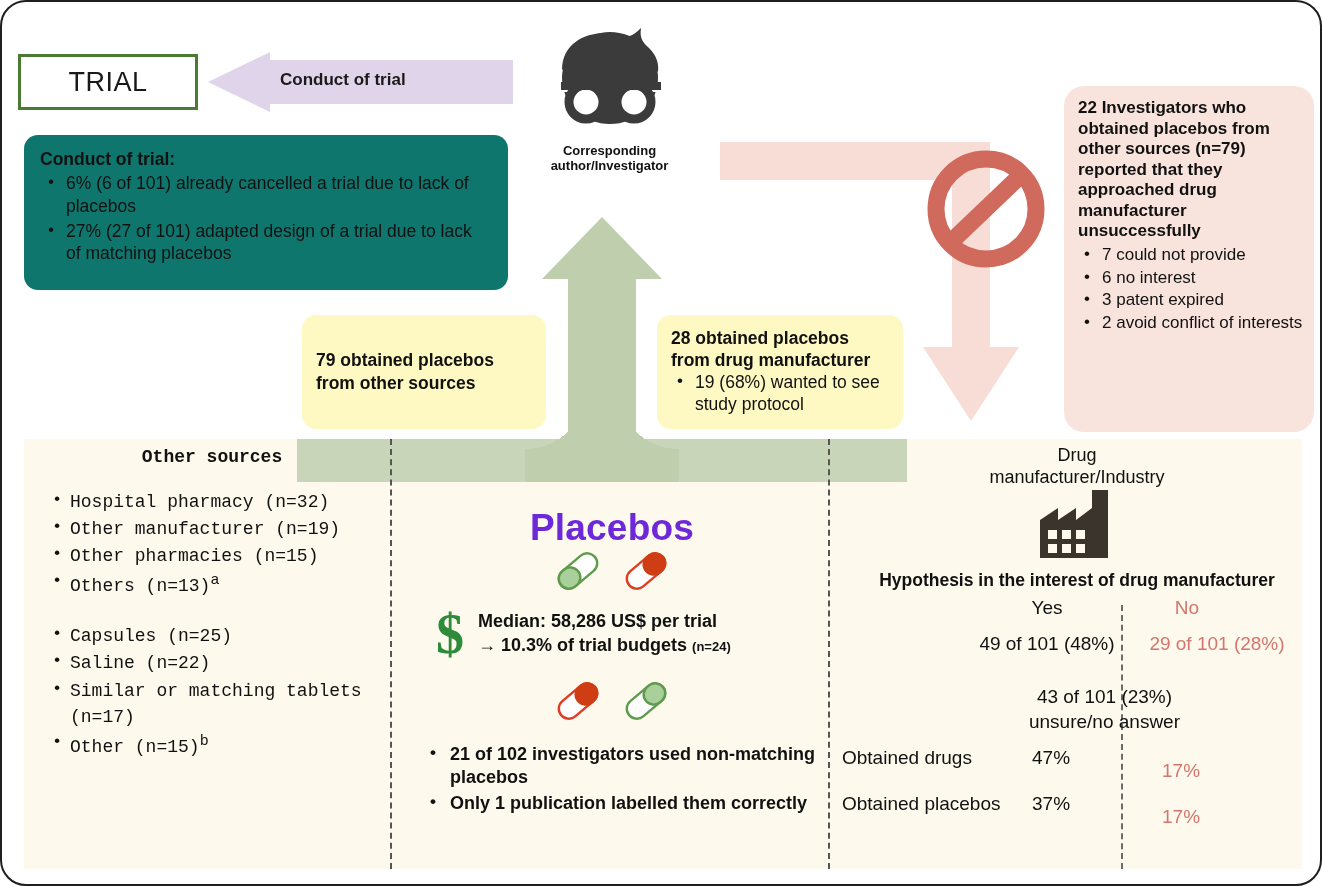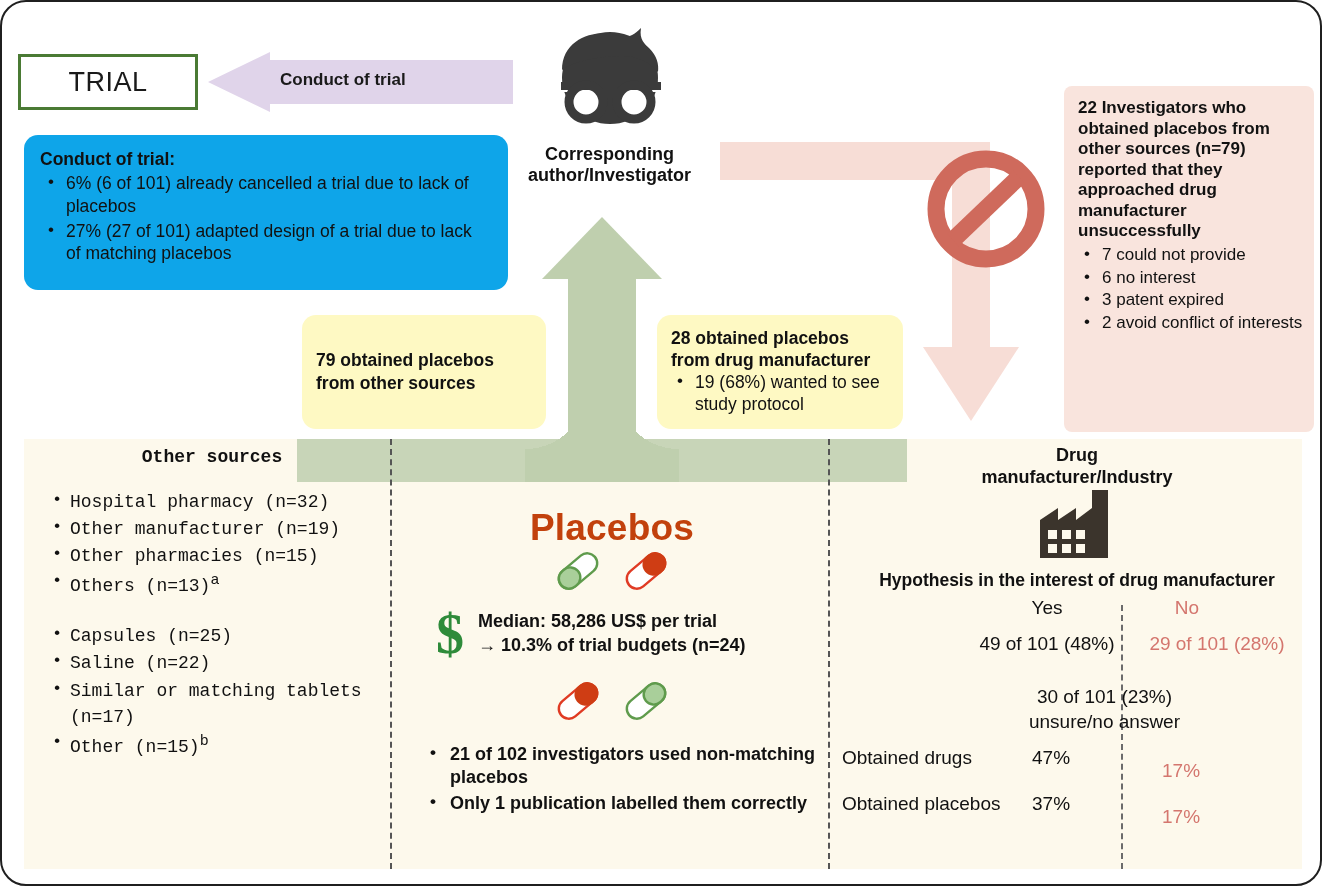--- a/index.html
+++ b/index.html
@@ -22,43 +22,43 @@
   #trial-box span{font-size:27px;color:#1a1a1a;letter-spacing:.5px;}
 
   
   #conduct-arrow{left:206px;top:50px;width:305px;height:60px;}
   #conduct-arrow .shaft{position:absolute;left:58px;top:8px;width:247px;height:44px;background:#e0d4ea;}
   #conduct-arrow .head{position:absolute;left:0;top:0;width:62px;height:60px;background:#e0d4ea;
       clip-path:polygon(0% 50%, 100% 0%, 100% 100%);}
   #conduct-arrow .lbl{position:absolute;left:72px;top:18px;font-size:17px;font-weight:bold;color:#1a1a1a;}
 
   
-  #purple-card{left:22px;top:133px;width:484px;height:155px;background:#0ea5e9;border-radius:14px;
+  #purple-card{left:22px;top:133px;width:484px;height:155px;background:#0f766e;border-radius:14px;
                padding:14px 18px 10px 16px;}
   #purple-card .hd{font-size:17.5px;font-weight:bold;color:#111;margin-bottom:2px;}
   #purple-card ul.bl{font-size:17.5px;color:#111;line-height:1.3;}
   #purple-card ul.bl li{padding-left:26px;margin-bottom:2px;}
   #purple-card ul.bl li:before{left:8px;}
 
   
   #author{left:505px;top:24px;width:205px;text-align:center;}
-  #author .cap{font-size:18px;font-weight:bold;color:#111;line-height:1.15;margin-top:4px;}
+  #author .cap{font-size:13px;font-weight:bold;color:#111;line-height:1.15;margin-top:4px;}
 
   
   #pink-elbow{left:718px;top:140px;width:350px;height:290px;}
   #pink-elbow .harm{position:absolute;left:0;top:0;width:270px;height:38px;background:#f7ddd6;}
   #pink-elbow .varm{position:absolute;left:232px;top:0;width:38px;height:208px;background:#f7ddd6;}
   #pink-elbow .vhead{position:absolute;left:203px;top:205px;width:96px;height:74px;background:#f7ddd6;
       clip-path:polygon(50% 100%, 0% 0%, 100% 0%);}
 
   
   #no-sign{left:925px;top:148px;width:118px;height:118px;}
 
   
-  #pink-card{left:1062px;top:84px;width:250px;height:346px;background:#f9e4dd;border-radius:8px;
+  #pink-card{left:1062px;top:84px;width:250px;height:346px;background:#f9e4dd;border-radius:20px;
              padding:12px 10px 8px 14px;}
   #pink-card .hd{font-size:17px;font-weight:bold;color:#111;line-height:1.21;}
   #pink-card ul.bl{font-size:17px;color:#111;line-height:1.28;margin-top:2px;}
   #pink-card ul.bl li{padding-left:24px;margin-bottom:1px;}
   #pink-card ul.bl li:before{left:6px;}
 
   
   #funnel{left:295px;top:215px;width:610px;height:265px;}
   #funnel .stem{position:absolute;left:271px;top:58px;width:68px;height:207px;background:#bfcfae;}
   #funnel .tip{position:absolute;left:245px;top:0;width:120px;height:62px;background:#bfcfae;
@@ -89,32 +89,32 @@
   
   #col-left{left:40px;top:445px;width:340px;font-family:Liberation Mono, monospace;}
   #col-left .hdr{font-size:18px;font-weight:bold;color:#111;text-align:center;}
   #col-left ul.bl{font-size:18px;color:#111;line-height:1.45;}
   #col-left ul.bl li{padding-left:28px;}
   #col-left ul.bl li:before{left:10px;}
   #col-left .q{font-size:18px;font-weight:bold;color:#111;}
 
   
   #col-mid{left:400px;top:505px;width:420px;}
-  #placebos-title{font-size:37px;font-weight:bold;color:#c2410c;text-align:center;letter-spacing:.2px;}
+  #placebos-title{font-size:37px;font-weight:bold;color:#6d28d9;text-align:center;letter-spacing:.2px;}
   .pillrow{display:flex;justify-content:center;gap:20px;margin-top:2px;}
   #money-row{display:flex;align-items:center;gap:8px;margin-top:14px;padding-left:28px;}
   #money-row .mtxt{font-size:18px;font-weight:bold;color:#111;line-height:1.32;}
-  #money-row .small{font-size:18px;font-weight:bold;}
+  #money-row .small{font-size:13px;font-weight:bold;}
   #mid-bullets{margin-top:22px;padding-left:22px;font-size:18px;font-weight:bold;color:#111;line-height:1.3;}
   #mid-bullets li{padding-left:26px;margin-bottom:2px;}
   #mid-bullets li:before{left:6px;}
 
   
   #col-right{left:840px;top:443px;width:470px;}
-  #col-right .ttl{font-size:18px;font-weight:bold;color:#111;text-align:center;line-height:1.2;}
+  #col-right .ttl{font-size:18px;font-weight:normal;color:#111;text-align:center;line-height:1.2;}
   #hypo{font-size:17.5px;font-weight:bold;color:#111;text-align:center;margin-top:8px;}
   .redtxt{color:#d4766e;}
   #yesno{position:relative;height:86px;margin-top:6px;}
   #yesno .yes-h{position:absolute;left:150px;top:0;width:110px;text-align:center;font-size:19px;color:#111;}
   #yesno .no-h{position:absolute;left:290px;top:0;width:110px;text-align:center;font-size:19px;}
   #yesno .yes-v{position:absolute;left:100px;top:36px;width:210px;text-align:center;font-size:19px;color:#111;}
   #yesno .no-v{position:absolute;left:275px;top:36px;width:200px;text-align:center;font-size:19px;}
   #unsure{text-align:center;font-size:19px;color:#111;line-height:1.3;margin-top:2px;padding-left:55px;}
   .rowtbl{margin-top:12px;position:relative;height:46px;font-size:19px;color:#111;}
   .rowtbl .lab{position:absolute;left:0;top:0;}
@@ -319,21 +319,21 @@
     <div id="hypo">Hypothesis in the interest of drug manufacturer</div>
 
     <div id="yesno">
       <div class="yes-h">Yes</div>
       <div class="no-h redtxt">No</div>
       <div class="yes-v">49 of 101 (48%)</div>
       <div class="no-v redtxt">29 of 101 (28%)</div>
     </div>
 
     <div id="unsure">
-      <div>30 of 101 (23%)</div>
+      <div>43 of 101 (23%)</div>
       <div>unsure/no answer</div>
     </div>
 
     <div class="rowtbl">
       <span class="lab">Obtained drugs</span>
       <span class="v1">47%</span>
       <span class="v2 redtxt">17%</span>
     </div>
     <div class="rowtbl" style="margin-top:0;">
       <span class="lab">Obtained placebos</span>

